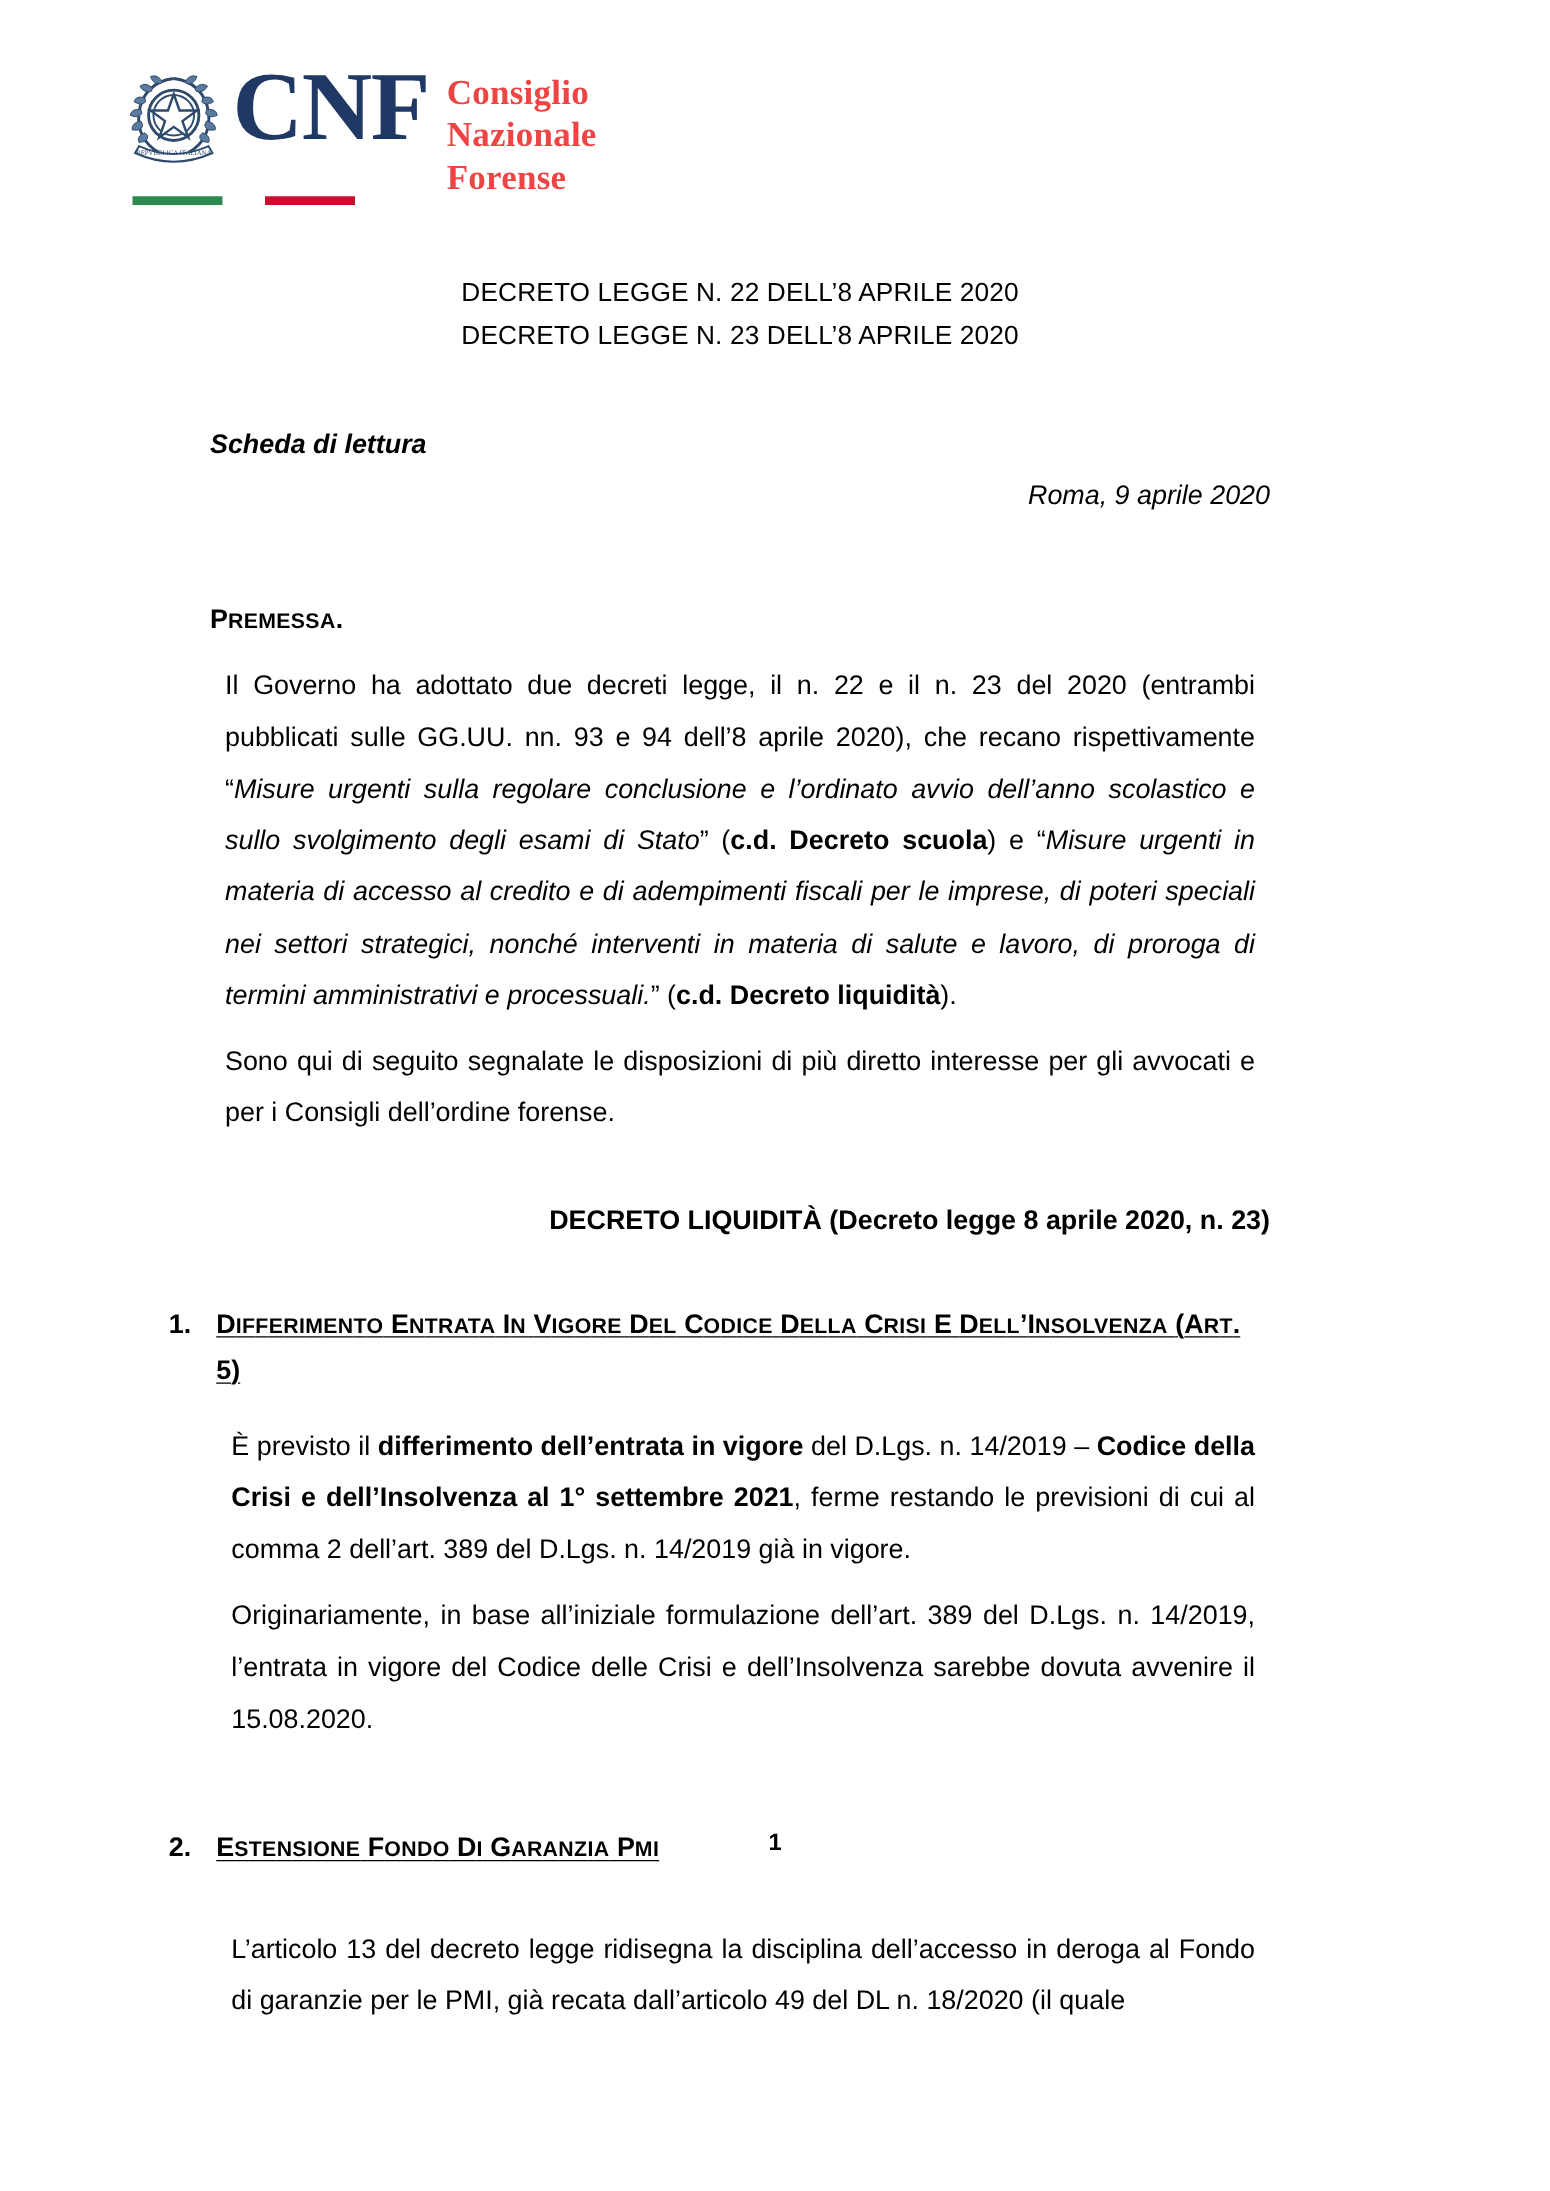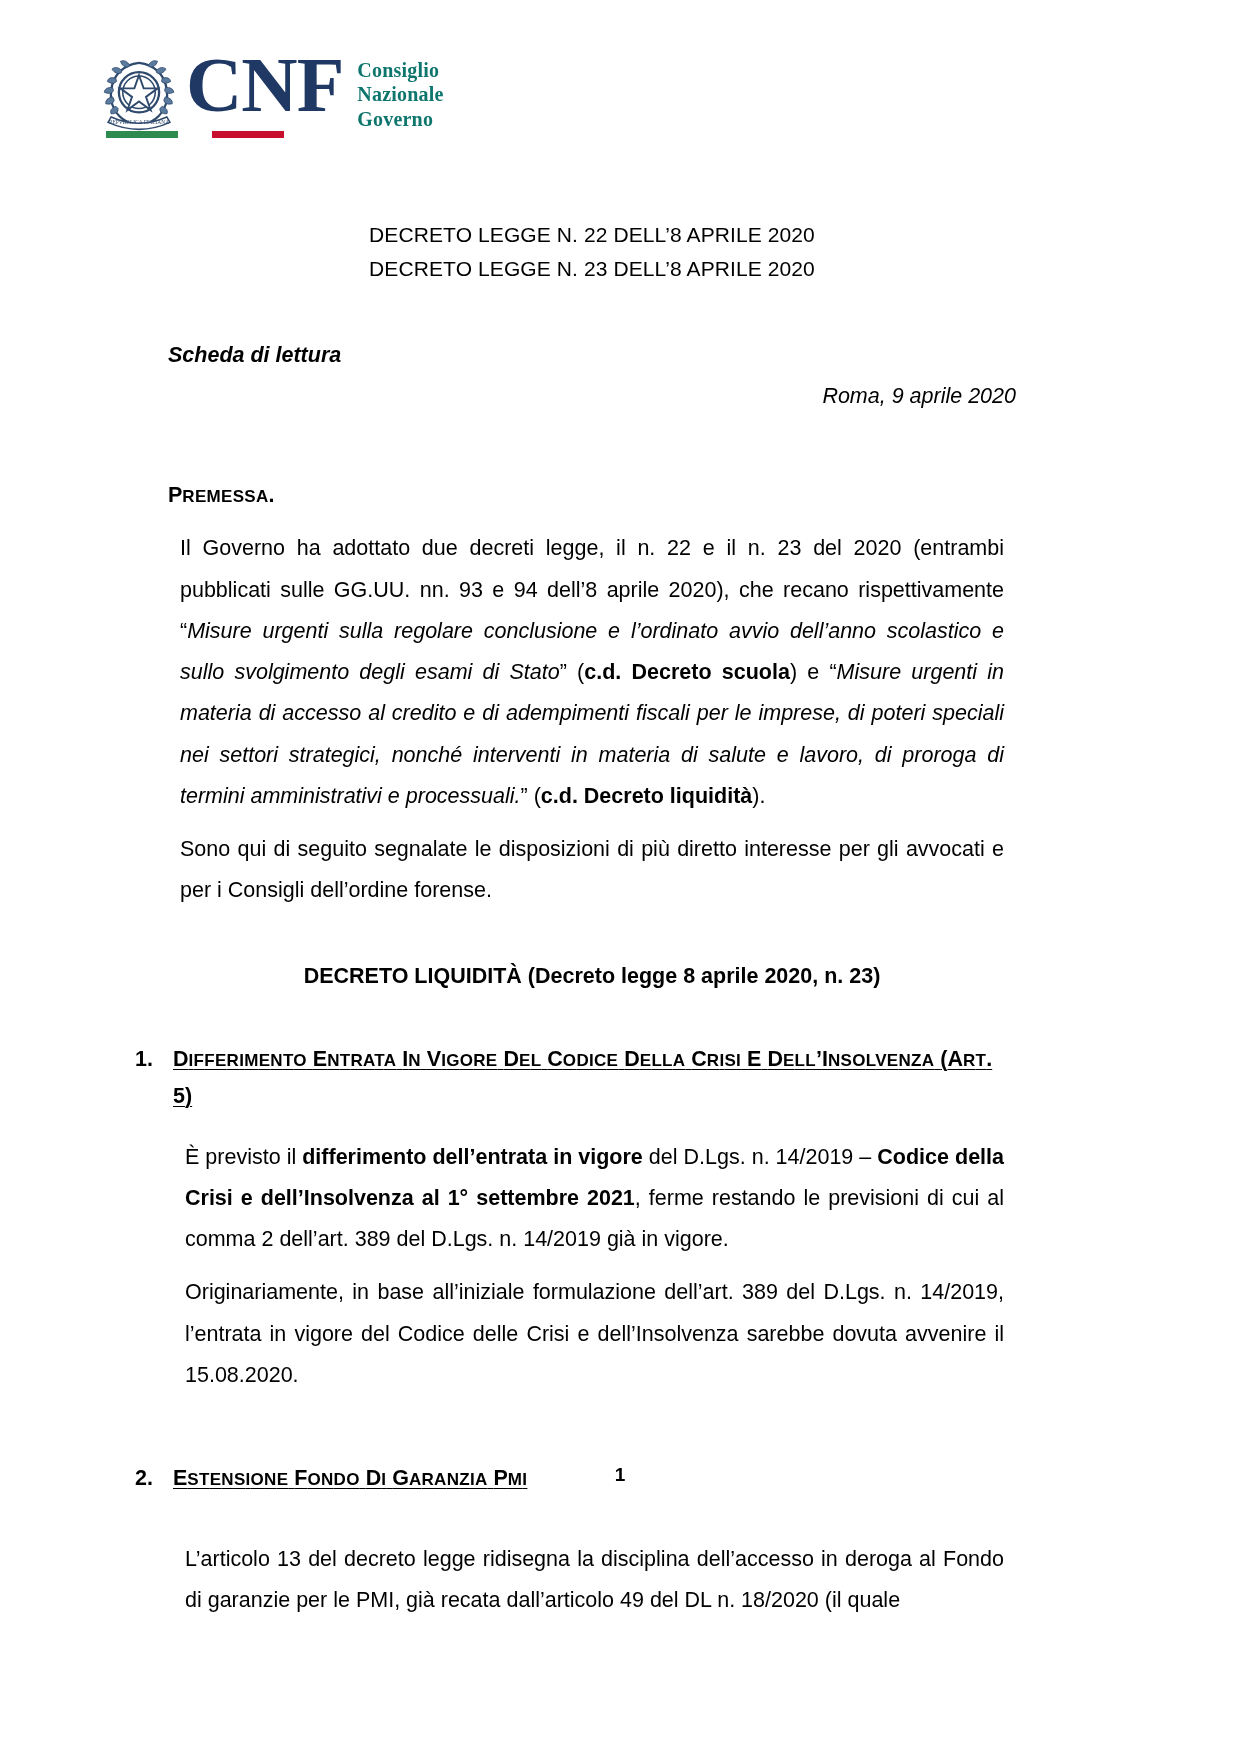--- a/index.html
+++ b/index.html
@@ -58,23 +58,23 @@
     height: 7px;
     display: flex;
   }
   .tri-green { flex: 0 0 72px; background: #2e8b50; }
   .tri-gap   { flex: 0 0 34px; background: transparent; }
   .tri-red   { flex: 0 0 72px; background: #c8102e; }
 
   .cnf-words {
     font-family: "Liberation Serif", serif;
     font-weight: bold;
-    font-size: 20px;
+    font-size: 28px;
     line-height: 1.22;
-    color: #0f766e;
+    color: #ef4444;
     margin-left: 14px;
     margin-top: 10px;
     letter-spacing: 0.2px;
   }
 
   
   .doc {
     position: absolute;
     left: 168px;
     top: 0;
@@ -117,21 +117,21 @@
     text-underline-offset: 3px;
     display: inline;
     text-align: right;
   }
   .smallcaps-first { font-size: 21.5px; }
   .smallcaps-rest  { font-size: 17px; letter-spacing: 0.3px; }
 
   .premessa-wrap { margin-top: 66px; line-height: 1.92; }
 
   .center-heading {
-    text-align: center;
+    text-align: right;
     font-weight: bold;
     font-size: 21.5px;
     margin-top: 52px;
   }
 
   .numbered {
     display: flex;
     margin-top: 52px;
   }
   .num {
@@ -207,21 +207,21 @@
     <div class="logo-block">
       <div class="cnf-letters">CNF</div>
       <div class="tricolor">
         <span class="tri-green"></span>
         <span class="tri-gap"></span>
         <span class="tri-red"></span>
       </div>
       <div class="cnf-words">
         <div>Consiglio</div>
         <div>Nazionale</div>
-        <div>Governo</div>
+        <div>Forense</div>
       </div>
     </div>
   </div>
 
   <div class="doc">
 
     <div class="title-line t1">DECRETO LEGGE N. 22 DELL’8 APRILE 2020</div>
     <div class="title-line">DECRETO LEGGE N. 23 DELL’8 APRILE 2020</div>
 
     <div class="subtitle">Scheda di lettura</div>

